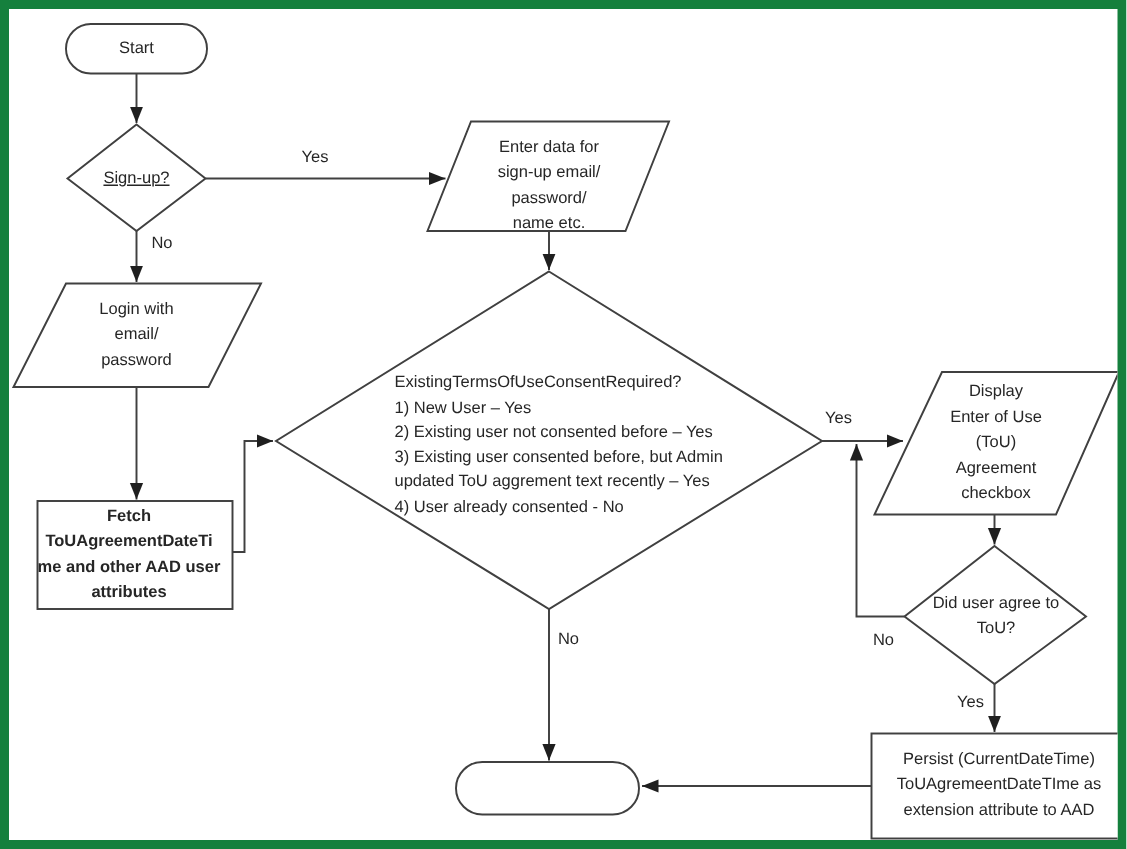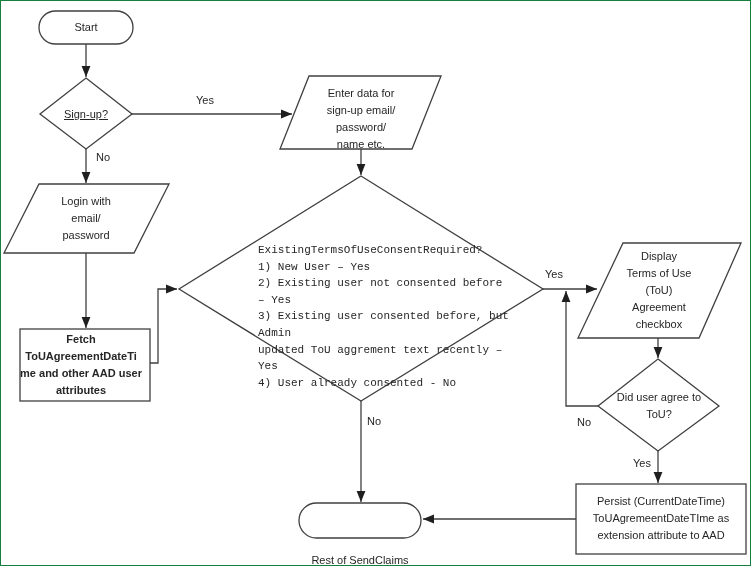--- a/index.html
+++ b/index.html
@@ -1,36 +1,36 @@
 <!DOCTYPE html>
 <html><head>
 <meta charset="utf-8">
 <style>
   html, body { margin: 0; padding: 0; background: #ffffff; }
   .canvas {
     position: relative;
     width: 751px;
     height: 566px;
     box-sizing: border-box;
-    border: 1px solid #15803d;
+    border: 6px solid #15803d;
     background: #ffffff;
     font-family: "Liberation Sans", sans-serif;
     overflow: hidden;
   }
   .canvas svg { position: absolute; left: 0; top: 0; }
   .lbl {
     position: absolute;
     font-size: 11px;
     line-height: 17px;
     color: #262626;
     text-align: center;
     white-space: pre-line;
     pointer-events: none;
   }
-  .lbl.left { text-align: left; font-family: Liberation Mono, monospace; }
+  .lbl.left { text-align: left; }
   .lbl.flexc { display: flex; align-items: center; justify-content: center; }
   .shape { fill: #ffffff; stroke: #404040; stroke-width: 1.3; }
   .conn  { fill: none; stroke: #404040; stroke-width: 1.3; }
 </style>
 </head>
 <body>
 
 <div class="canvas">
 
   <svg width="751" height="566" viewBox="0 0 751 566">
@@ -84,21 +84,21 @@
 attributes</div>
 
   <div class="lbl left" style="left:257px; top:241px; width:252px; line-height:16.6px;">ExistingTermsOfUseConsentRequired?
 1) New User – Yes
 2) Existing user not consented before – Yes
 3) Existing user consented before, but Admin
 updated ToU aggrement text recently – Yes
 4) User already consented - No</div>
 
   <div class="lbl" style="left:593px; top:247px; width:130px;">Display
-Terms of Use
+Enter of Use
 (ToU)
 Agreement
 checkbox</div>
 
   <div class="lbl" style="left:600px; top:388px; width:116px;">Did user agree to
 ToU?</div>
 
   <div class="lbl" style="left:578px; top:492px; width:164px;">Persist (CurrentDateTime)
 ToUAgremeentDateTIme as
 extension attribute to AAD</div>

